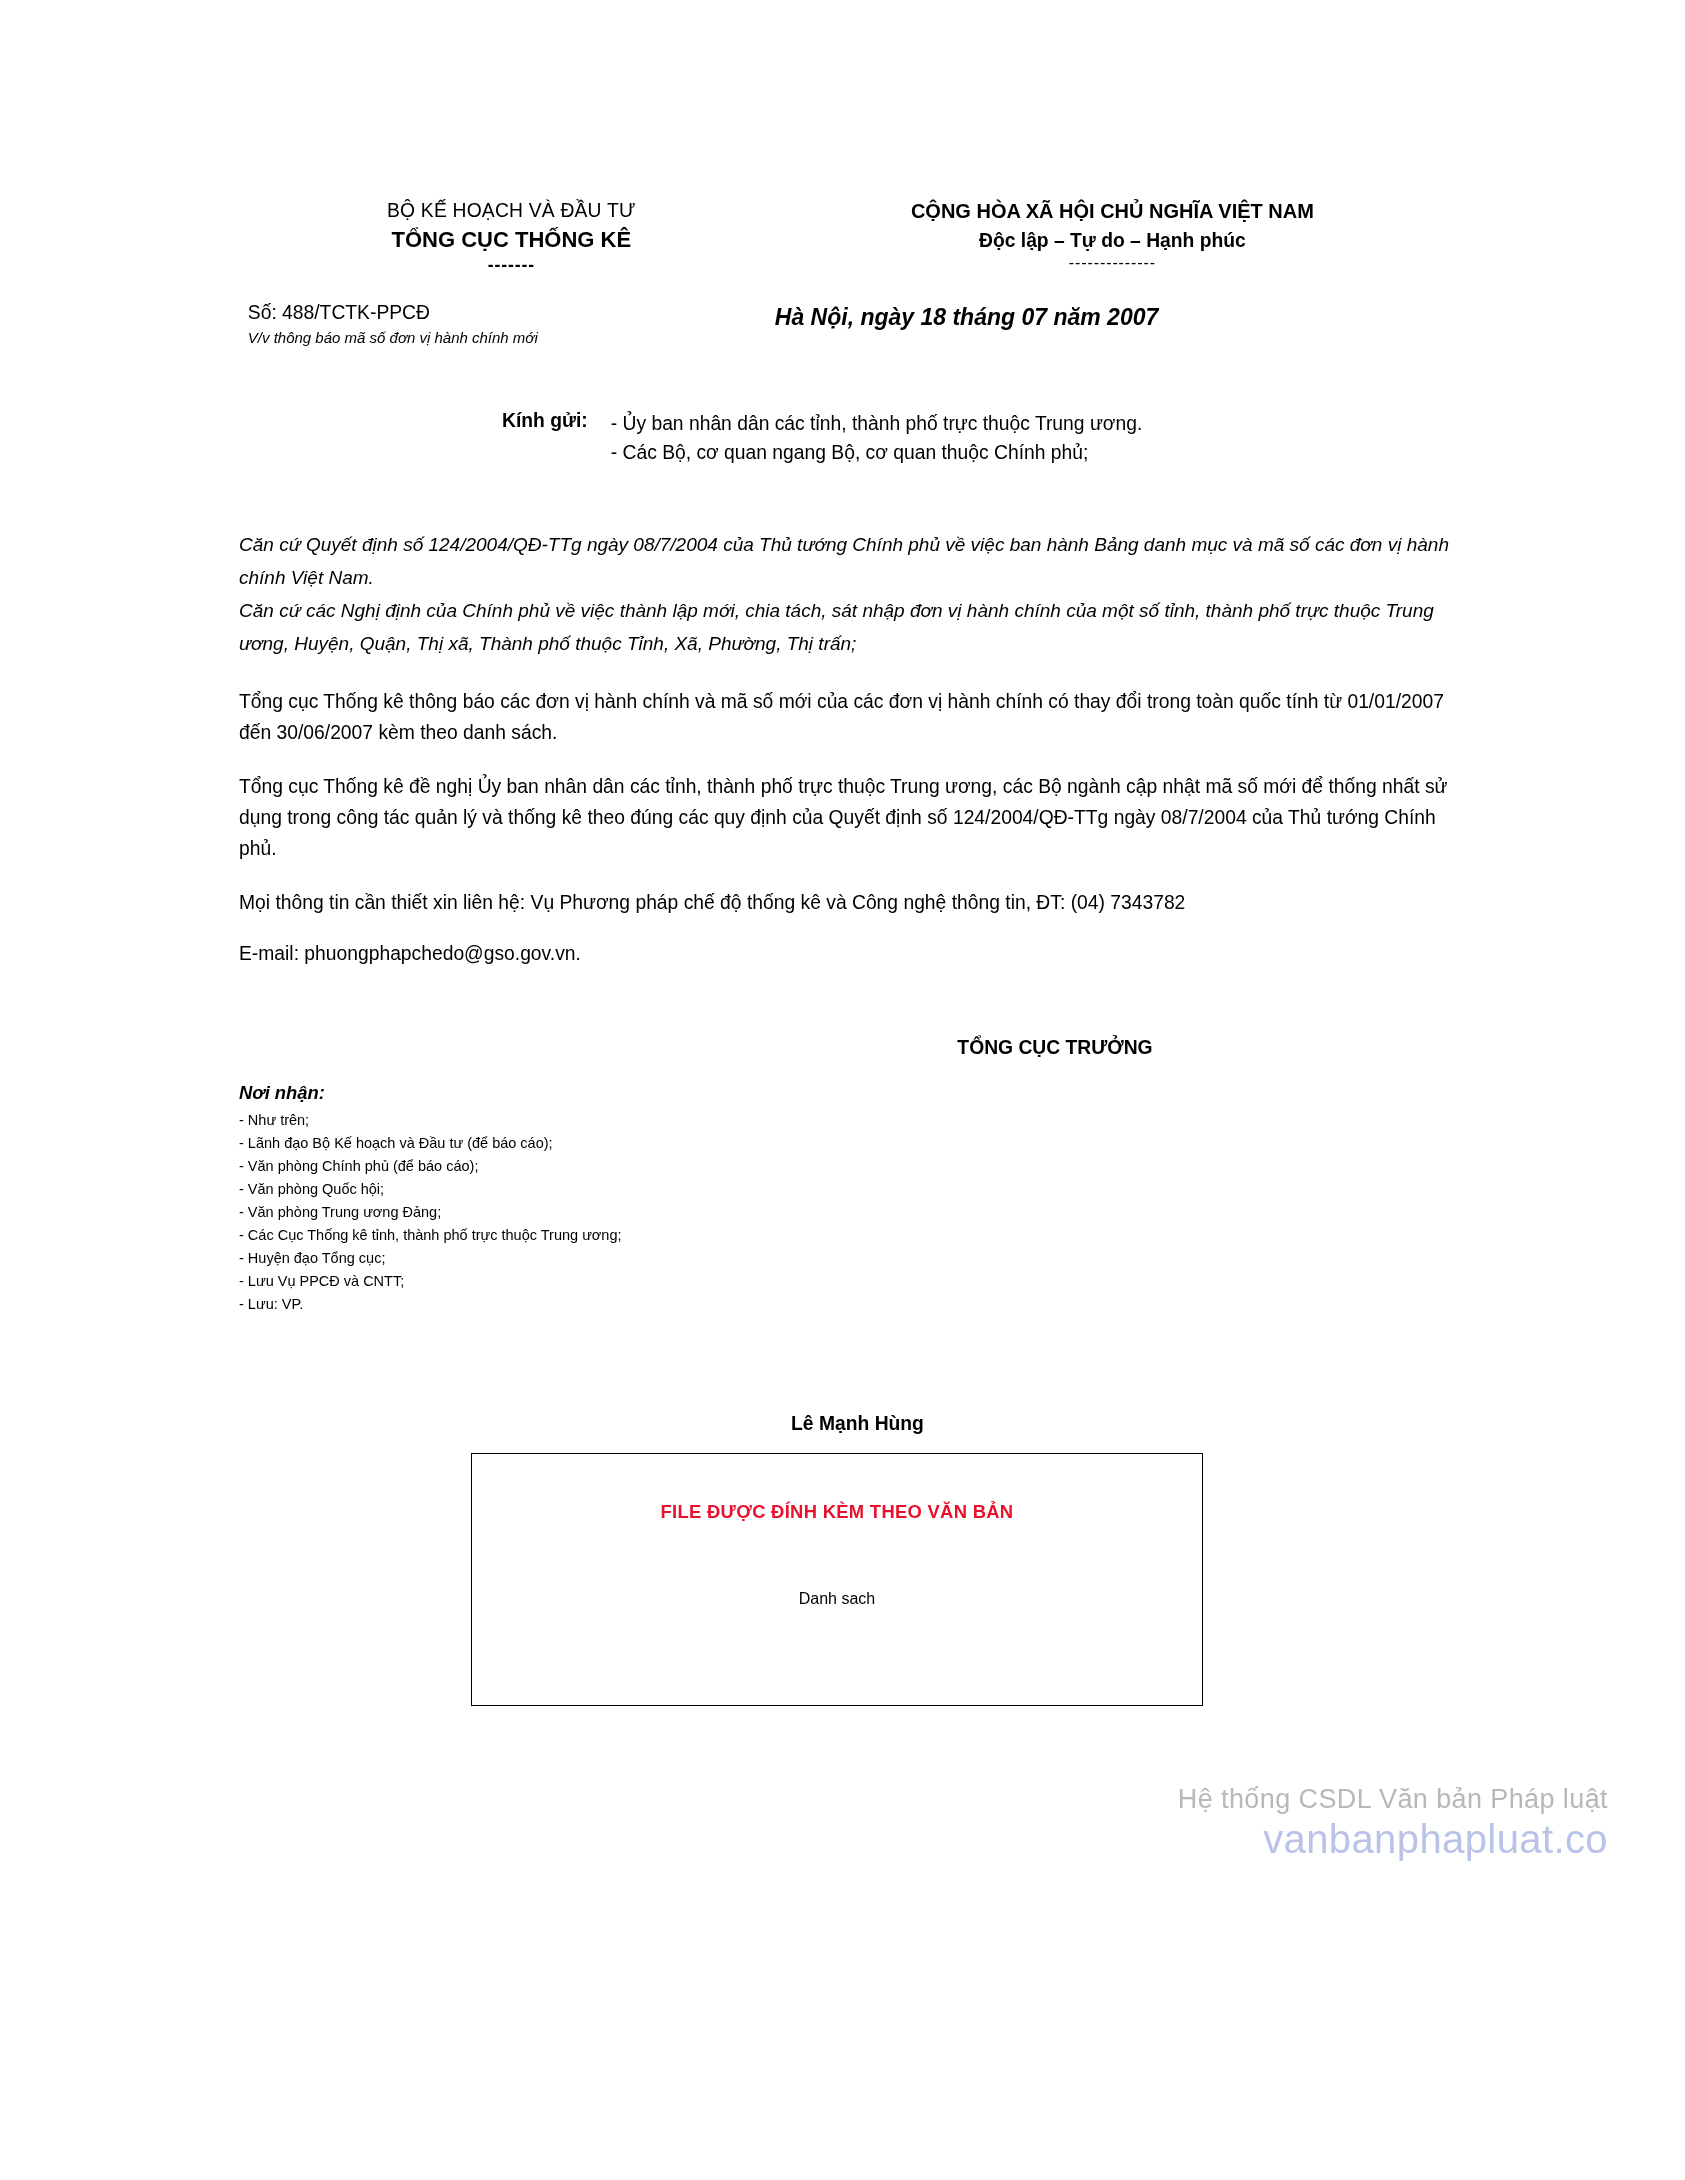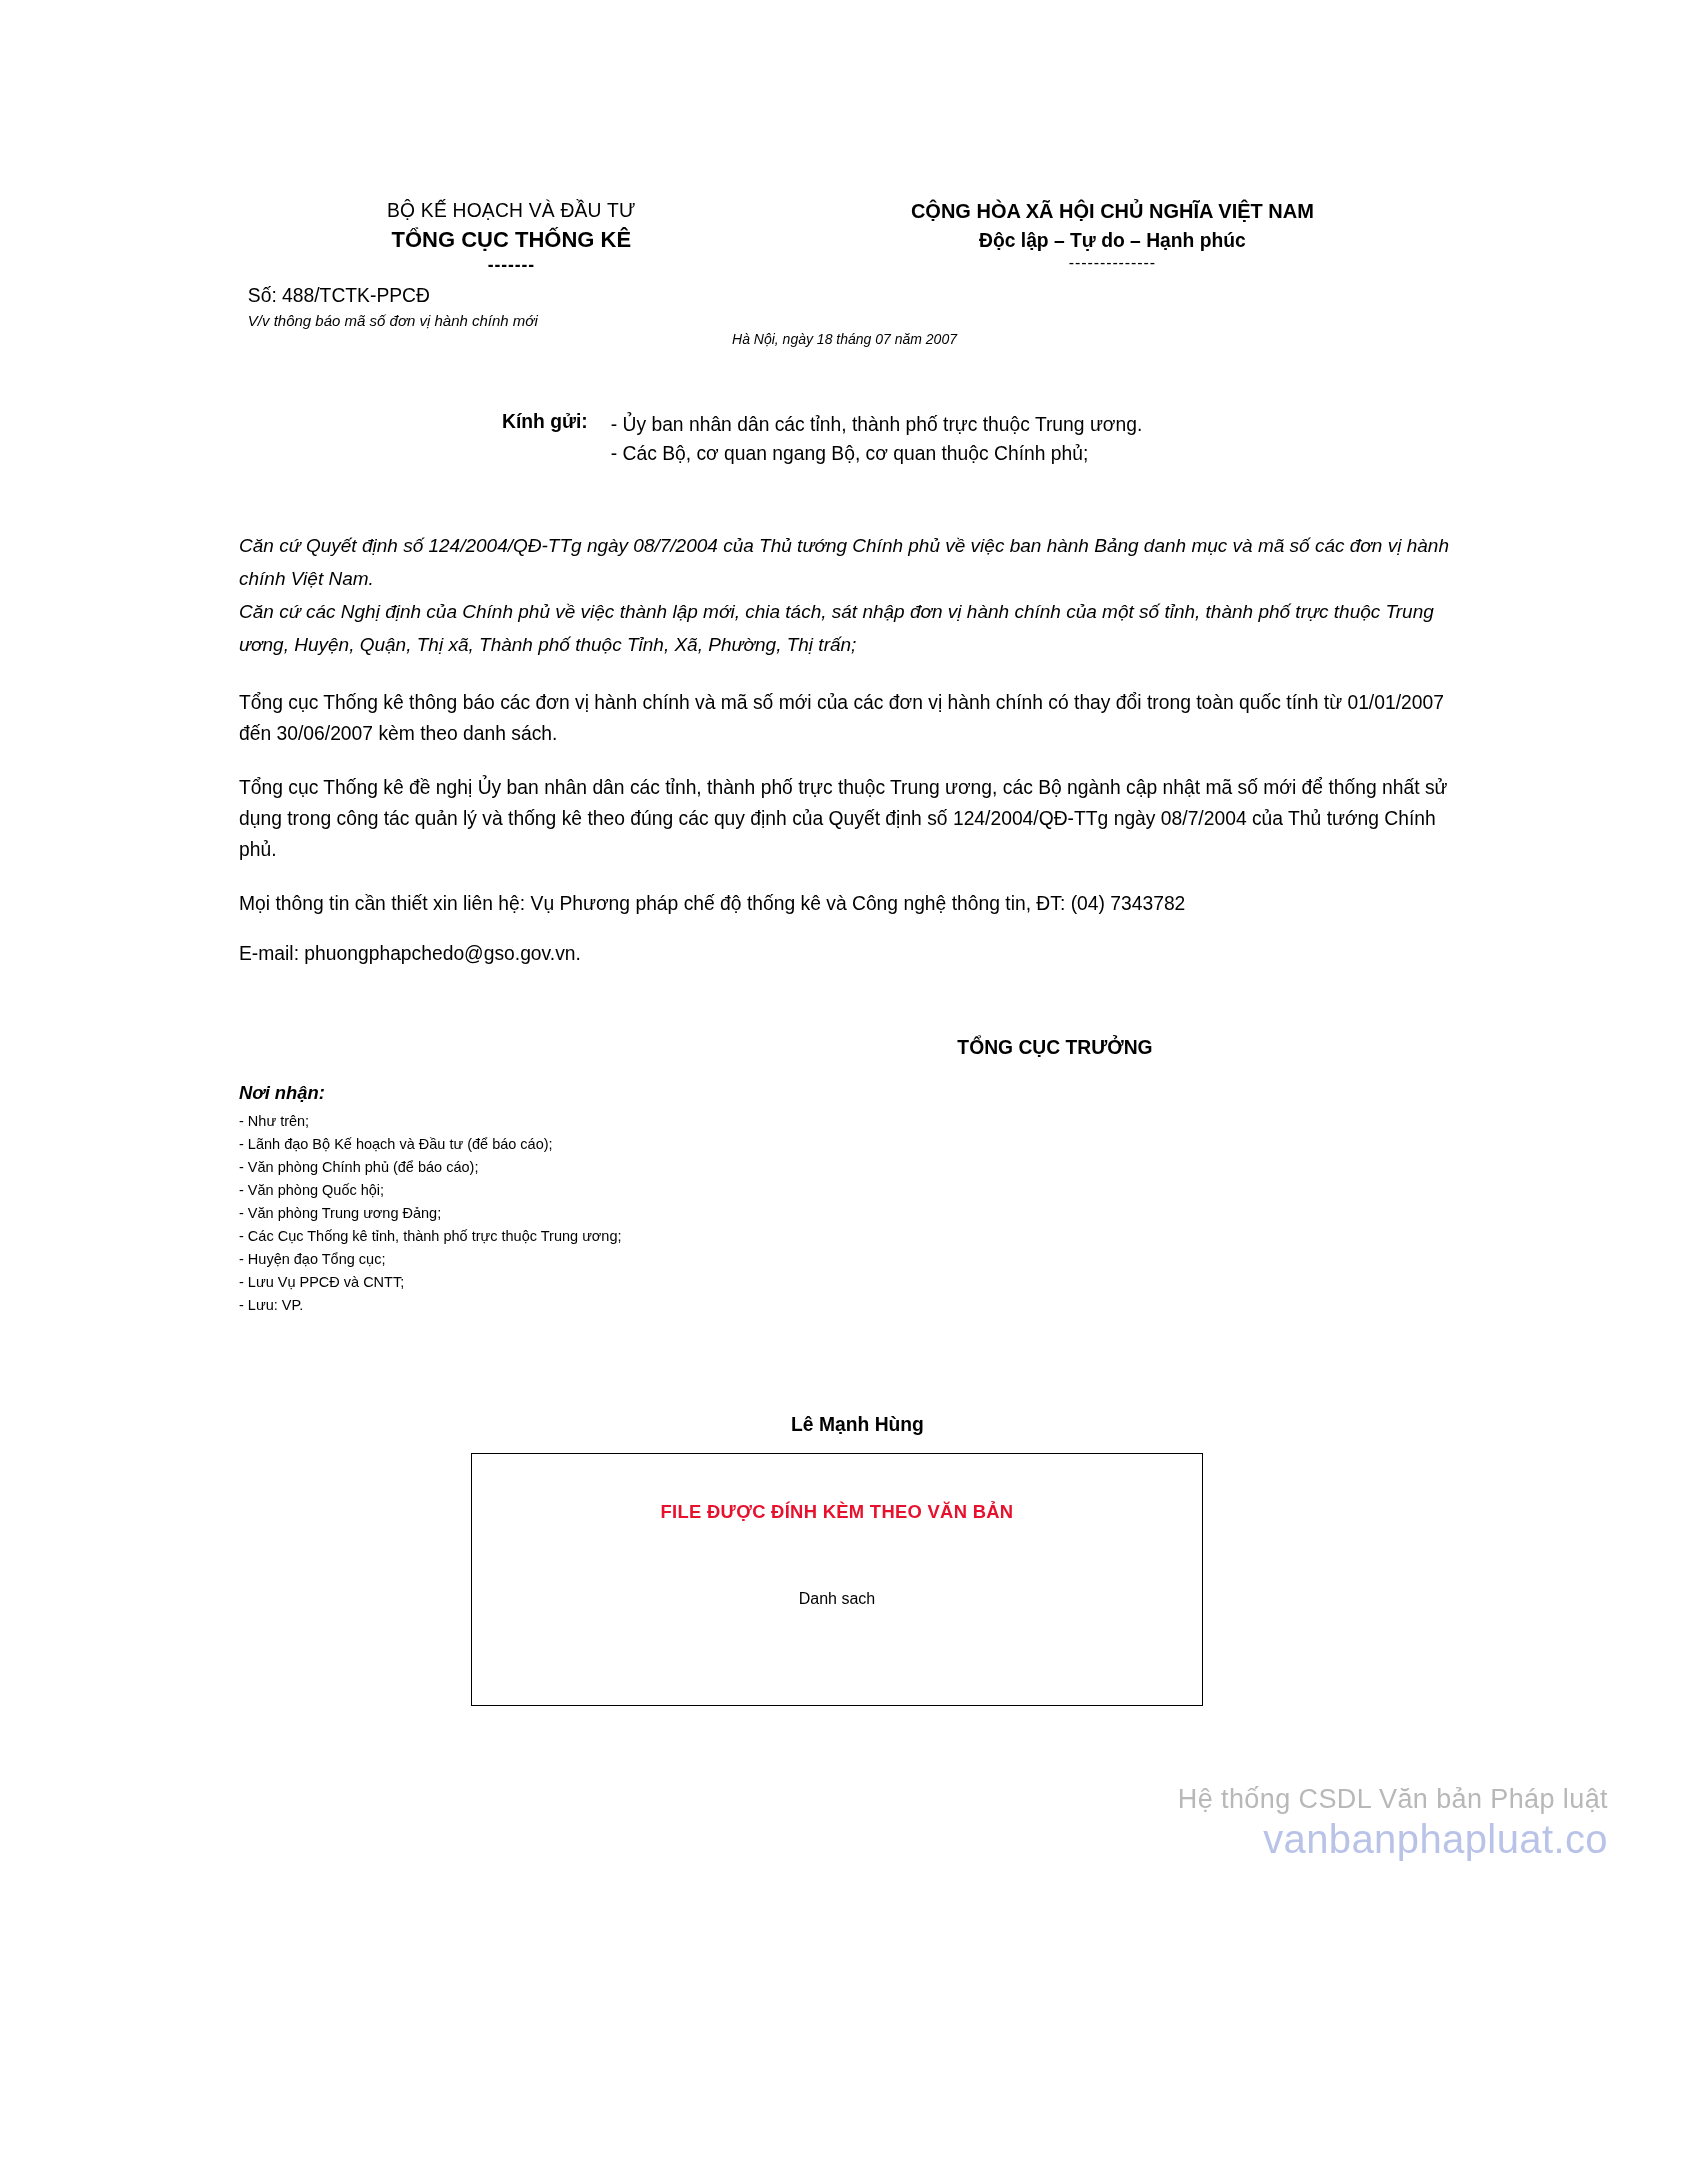--- a/index.html
+++ b/index.html
@@ -72,41 +72,40 @@
   }
   .rule2 {
     font-size: 16px;
     letter-spacing: 0.9px;
     margin-top: 1.8px;
   }
 
   
   .numrow {
     display: flex;
-    flex-direction: column;
-    margin-top: 9px;
+    margin-top: 26px;
   }
   .numcol {
     width: 527px;
     padding-left: 8.8px;
   }
   .doc-number {
     font-size: 19.3px;
   }
   .doc-subject {
     font-size: 15px;
     font-style: italic;
     margin-top: 5.3px;
   }
   .datecol {
     flex: 1;
-    text-align: center;
-    font-size: 14px;
+    font-size: 23px;
     font-style: italic;
     padding-top: 1.8px;
+    font-weight: bold;
   }
 
   
   .recipients {
     margin-top: 63px;
     display: flex;
     flex-direction: row;
     padding-left: 263px;
   }
   .kg-label {

